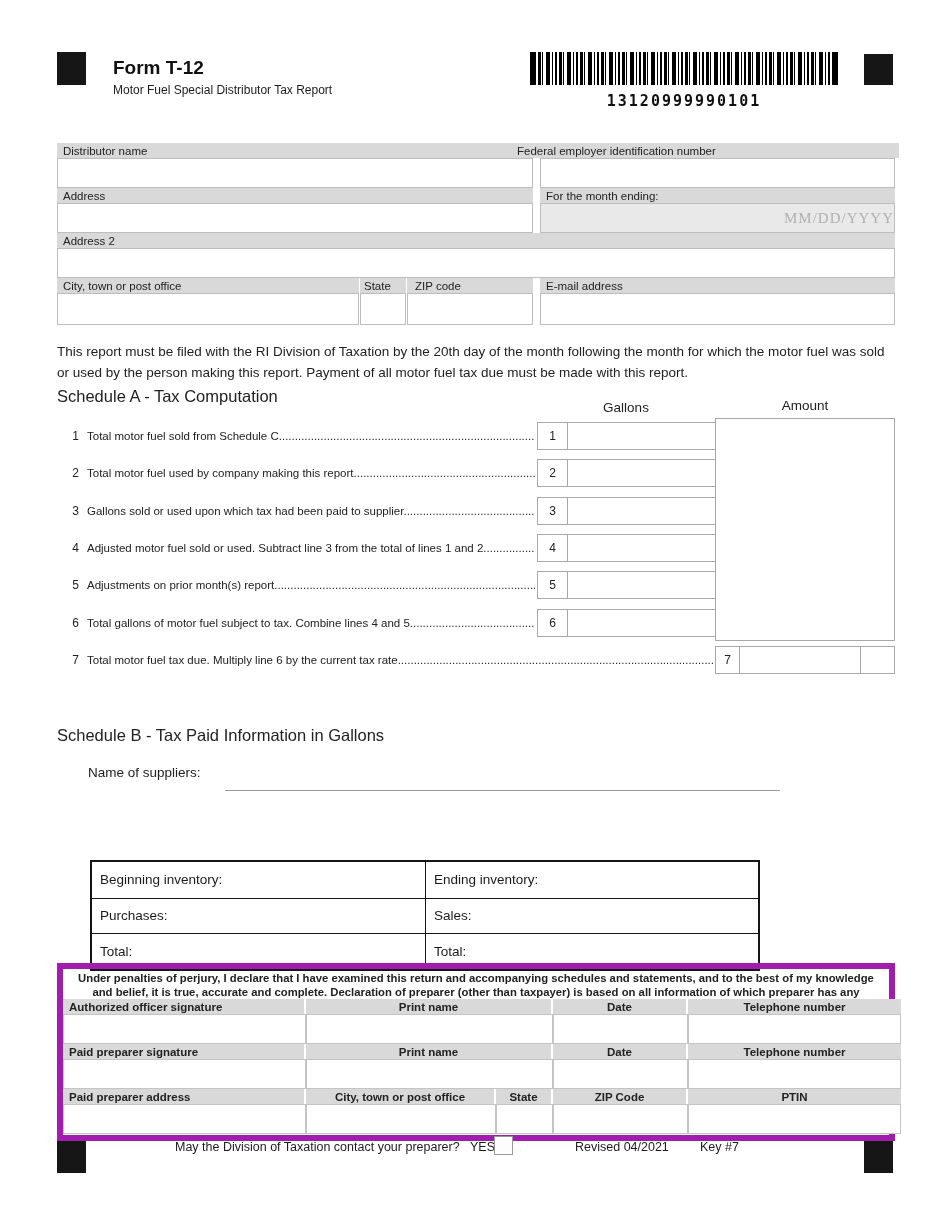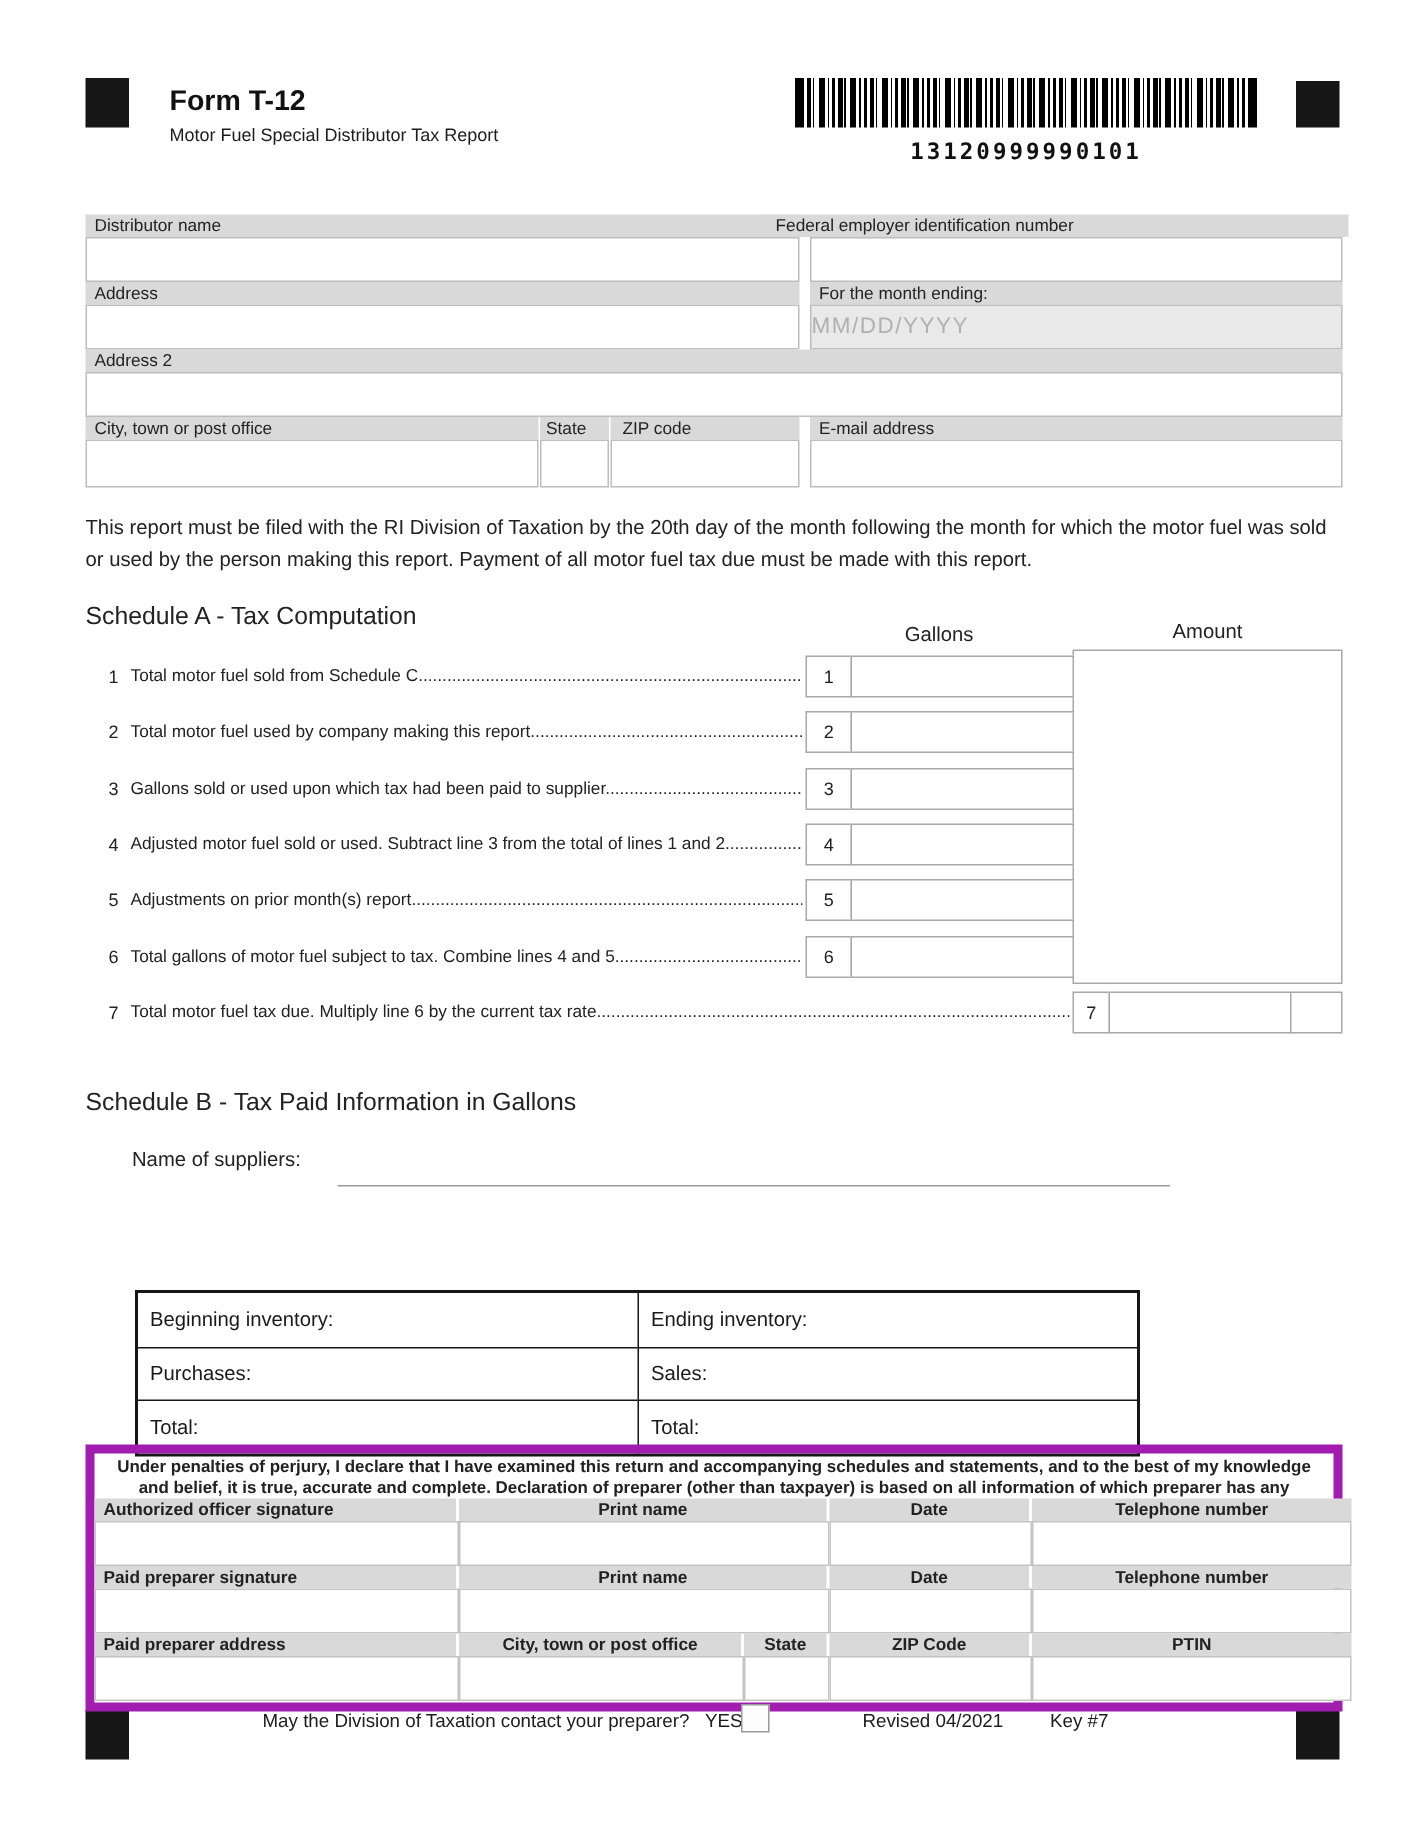--- a/index.html
+++ b/index.html
@@ -23,26 +23,26 @@
       #000 8px 9px, #fff 9px 12px,
       #000 12px 16px, #fff 16px 18px,
       #000 18px 19px, #fff 19px 21px); }
   .barcode-num { position:absolute; left:530px; top:92px; width:308px; text-align:center;
     font-family:"DejaVu Sans Mono", monospace; font-size:15px; font-weight:bold; letter-spacing:2px; color:#111; }
 
   
   .ident { position:absolute; left:57px; top:143px; width:838px; height:182px; }
   .graybar { position:absolute; background:#d9d9d9; font-size:11.5px; color:#222; padding:2px 0 0 6px; height:15px; overflow:hidden; white-space:nowrap; }
   .cellinput { position:absolute; background:#fff; border:1px solid #bdbdbd; }
-  .placeholder-cell { background:#e9e9e9; text-align:left; font-family:Liberation Sans, sans-serif; font-size:15px; letter-spacing:1px; color:#b0b0b0; line-height:28px; }
+  .placeholder-cell { background:#e9e9e9; text-align:right; font-family:Liberation Serif, serif; font-size:15px; letter-spacing:1px; color:#b0b0b0; line-height:28px; }
 
   .instructions { position:absolute; left:57px; top:341px; width:842px; font-size:13.5px; line-height:21px; color:#222; }
 
   
-  .schedA { position:absolute; left:57px; top:402px; width:838px; height:295px; }
+  .schedA { position:absolute; left:57px; top:387px; width:838px; height:295px; }
   .schedA-title, .schedB-title { font-size:16.5px; color:#222; }
   .colhead { position:absolute; font-size:13.5px; color:#222; text-align:center; }
   .sa-row { position:absolute; left:0; width:838px; height:28px; }
   .ln-num { position:absolute; left:6px; top:7px; width:16px; text-align:right; font-size:12px; color:#222; }
   .ln-desc { position:absolute; left:30px; top:8px; width:448px; overflow:hidden; white-space:nowrap; font-size:11.5px; color:#222; }
   .ln-desc.wide { width:626px; }
   .sa-box { position:absolute; border:1px solid #a8a8a8; background:#fff; height:28px; top:0; }
   .sa-ref { display:flex; align-items:center; justify-content:center; font-size:12px; color:#222; }
   .amount-bigbox { position:absolute; left:658px; top:31px; width:180px; height:223px; border:1px solid #a8a8a8; background:#fff; }
 

